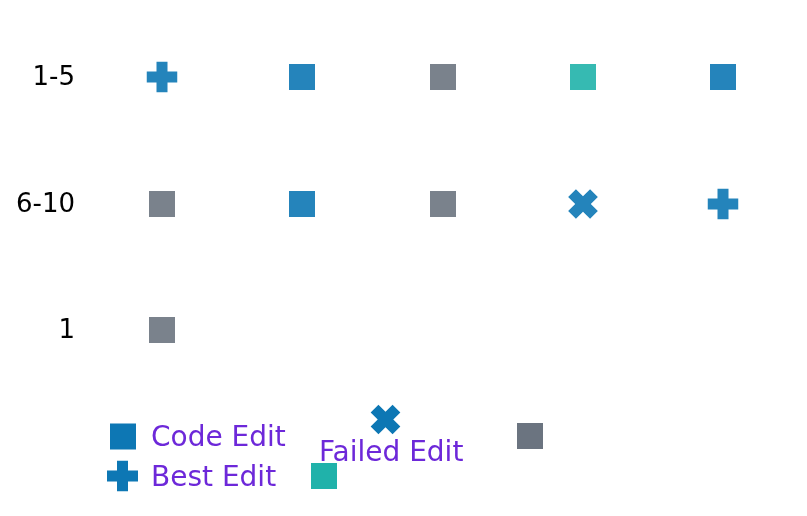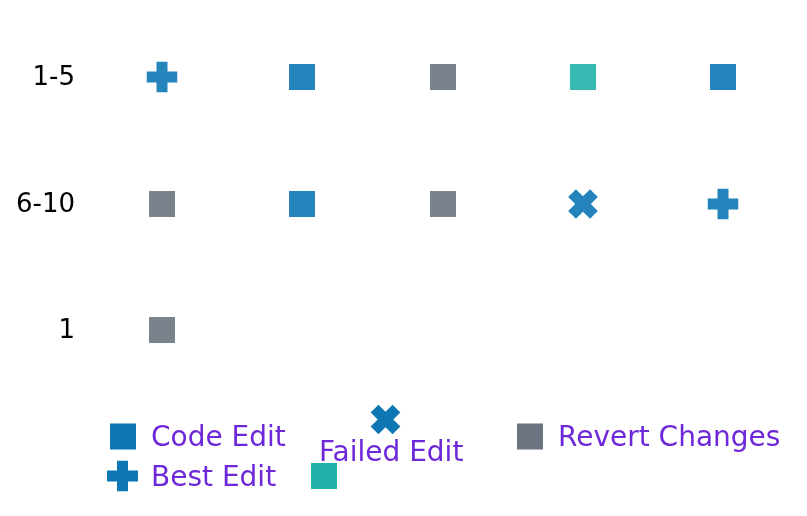--- a/index.html
+++ b/index.html
@@ -102,21 +102,20 @@
           <svg width="31" height="31" viewBox="0 0 31 31">
             <path d="M10 0H21V10H31V21H21V31H10V21H0V10H10Z" fill="#0d77b4" transform="rotate(45 15.5 15.5)"></path>
           </svg>
         </span>
         <span class="legend-label">Failed Edit</span>
       </div>
       <div class="legend-item" style="left: 513px; top: 436px;">
         <span class="legend-swatch">
           <span class="sq" style="width: 26px; height: 26px; background: rgb(107, 116, 128);"></span>
         </span>
-        <span class="legend-label">Revert Changes</span>
       </div>
       <div class="legend-item" style="left: 106px; top: 476px; justify-content: space-between;">
         <span class="legend-swatch">
           <svg width="31" height="31" viewBox="0 0 31 31">
             <path d="M10 0H21V10H31V21H21V31H10V21H0V10H10Z" fill="#0d77b4"></path>
           </svg>
         </span>
         <span class="legend-label">Best Edit</span>
       </div>
       <div class="legend-item" style="left: 307px; top: 476px;">

